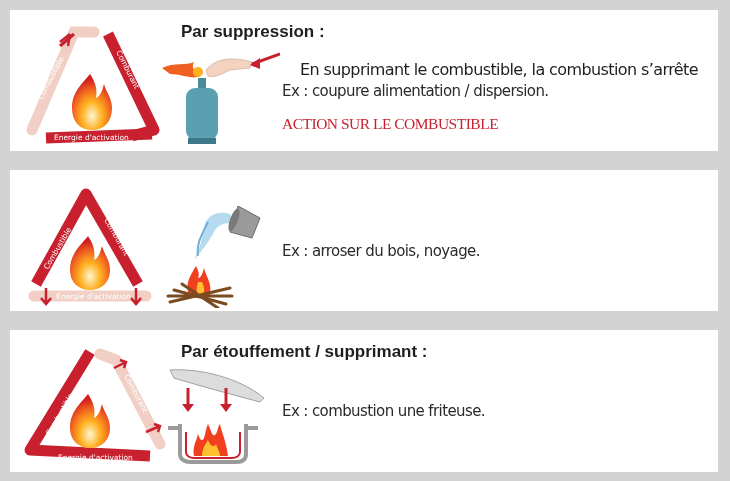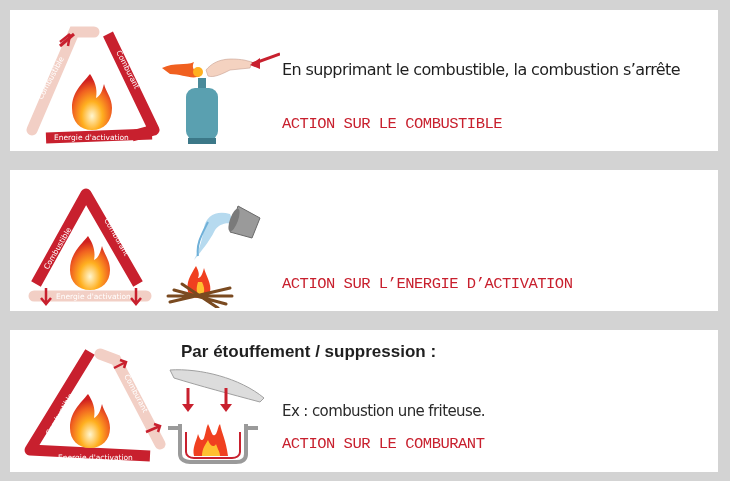--- a/index.html
+++ b/index.html
@@ -23,33 +23,33 @@
 
   .tri { position: absolute; left: 2px; top: 2px; width: 156px; height: 138px; }
   .illus { position: absolute; left: 150px; top: 34px; width: 120px; height: 104px; }
 
   .title {
     position: absolute; left: 171px; top: 12px;
     font-weight: bold; font-size: 17px; color: #1f1f1f;
     white-space: nowrap;
   }
   .line1 {
-    position: absolute; left: 272px; top: 50px;
+    position: absolute; left: 290px; top: 50px;
     font-size: 16px; color: #1f1f1f; white-space: nowrap;
     font-family: "DejaVu Sans", sans-serif; letter-spacing: -0.6px;
   }
   .line2 {
     position: absolute; left: 272px; top: 72px;
     font-size: 15px; color: #2a2a2a; white-space: nowrap;
     font-family: "DejaVu Sans", sans-serif; letter-spacing: -0.6px;
   }
   .action {
     position: absolute; left: 272px; top: 105px;
     font-size: 15.5px; color: #c8202e; white-space: nowrap;
-    font-family: Liberation Mono, monospace; letter-spacing: -0.5px;
+    font-family: Liberation Serif, serif; letter-spacing: -0.5px;
   }
 </style>
 </head>
 <body>
 
 <div class="panel" id="p1">
   <svg class="tri" viewBox="0 0 156 138">
     <defs>
       <radialGradient id="fl1" cx="50%" cy="75%" r="65%">
         <stop offset="0%" stop-color="#fff6d0"></stop>
@@ -81,21 +81,23 @@
     <rect x="38" y="34" width="8" height="10" fill="#4a8a9a"></rect>
     <rect x="26" y="44" width="32" height="52" rx="9" fill="#5aa0b0"></rect>
     <rect x="28" y="94" width="28" height="6" fill="#3c7888"></rect>
 
     <path d="M46 26 C56 14 70 14 84 16 L92 18 L90 24 L70 26 C62 30 54 34 48 32 Z" fill="#f4d2c0" stroke="#c8a090" stroke-width="0.6"></path>
 
     <path d="M120 10 L92 20" stroke="#c8202e" stroke-width="3"></path>
     <path d="M90 21 L100 14 L100 25 Z" fill="#c8202e"></path>
   </svg>
 
+  <div class="title">Par suppression :</div>
   <div class="line1">En supprimant le combustible, la combustion s’arrête</div>
+  <div class="line2">Ex : coupure alimentation / dispersion.</div>
   <div class="action">ACTION SUR LE COMBUSTIBLE</div>
 </div>
 
 <div class="panel" id="p2">
   <svg class="tri" viewBox="0 0 156 138">
     <defs>
       <radialGradient id="fl2" cx="50%" cy="75%" r="65%">
         <stop offset="0%" stop-color="#fff6d0"></stop>
         <stop offset="40%" stop-color="#ffb020"></stop>
         <stop offset="75%" stop-color="#f06020"></stop>
@@ -121,21 +123,21 @@
 
     <path d="M78 2 L100 14 L92 34 L70 28 Z" fill="#9a9a9a" stroke="#6a6a6a" stroke-width="1"></path>
     <ellipse cx="74" cy="16" rx="4" ry="12" transform="rotate(20 74 16)" fill="#7a7a7a"></ellipse>
 
     <path d="M36 62 C30 72 26 78 28 88 C32 96 46 96 50 88 C52 80 46 72 44 64 C42 72 40 74 38 74 C40 70 38 66 36 62 Z" fill="#f04020"></path>
     <path d="M38 78 C36 84 36 90 40 92 C44 92 46 86 42 78 Z" fill="#ffc030"></path>
 
     <path d="M10 98 L70 84 M14 86 L66 100 M22 80 L58 104 M8 92 L72 92" stroke="#7a4a20" stroke-width="3" stroke-linecap="round"></path>
   </svg>
 
-  <div class="action">ACTION SUR L’ENERGIE D’ACTIVATION</div>
+  <div class="line2">Ex : arroser du bois, noyage.</div>
 </div>
 
 <div class="panel" id="p3">
   <svg class="tri" viewBox="0 0 156 138">
     <defs>
       <radialGradient id="fl3" cx="50%" cy="75%" r="65%">
         <stop offset="0%" stop-color="#fff6d0"></stop>
         <stop offset="40%" stop-color="#ffb020"></stop>
         <stop offset="75%" stop-color="#f06020"></stop>
         <stop offset="100%" stop-color="#d02020"></stop>
@@ -163,16 +165,15 @@
     <path d="M60 40 L66 48 L72 40 Z" fill="#c8202e"></path>
 
     <path d="M8 64 L20 64 M86 64 L98 64" stroke="#9a9a9a" stroke-width="4"></path>
     <path d="M20 60 L20 90 C20 96 26 98 30 98 L76 98 C82 98 86 96 86 90 L86 60" fill="none" stroke="#9a9a9a" stroke-width="4"></path>
     <path d="M26 68 L26 88 C26 92 30 94 34 94 L72 94 C76 94 80 92 80 88 L80 68" fill="none" stroke="#c8202e" stroke-width="2"></path>
 
     <path d="M34 92 C32 84 36 78 38 70 C40 76 42 78 44 74 C46 68 46 64 48 60 C52 68 52 74 56 70 C58 66 58 62 60 60 C62 70 66 76 68 92 Z" fill="#f04020"></path>
     <path d="M42 92 C42 84 46 80 48 76 C50 82 54 84 56 80 C58 86 60 88 60 92 Z" fill="#ffc030"></path>
   </svg>
 
-  <div class="title">Par étouffement / suppression :</div>
+  <div class="title">Par étouffement / supprimant :</div>
   <div class="line2">Ex : combustion une friteuse.</div>
-  <div class="action">ACTION SUR LE COMBURANT</div>
 </div>
 
 </body></html>

